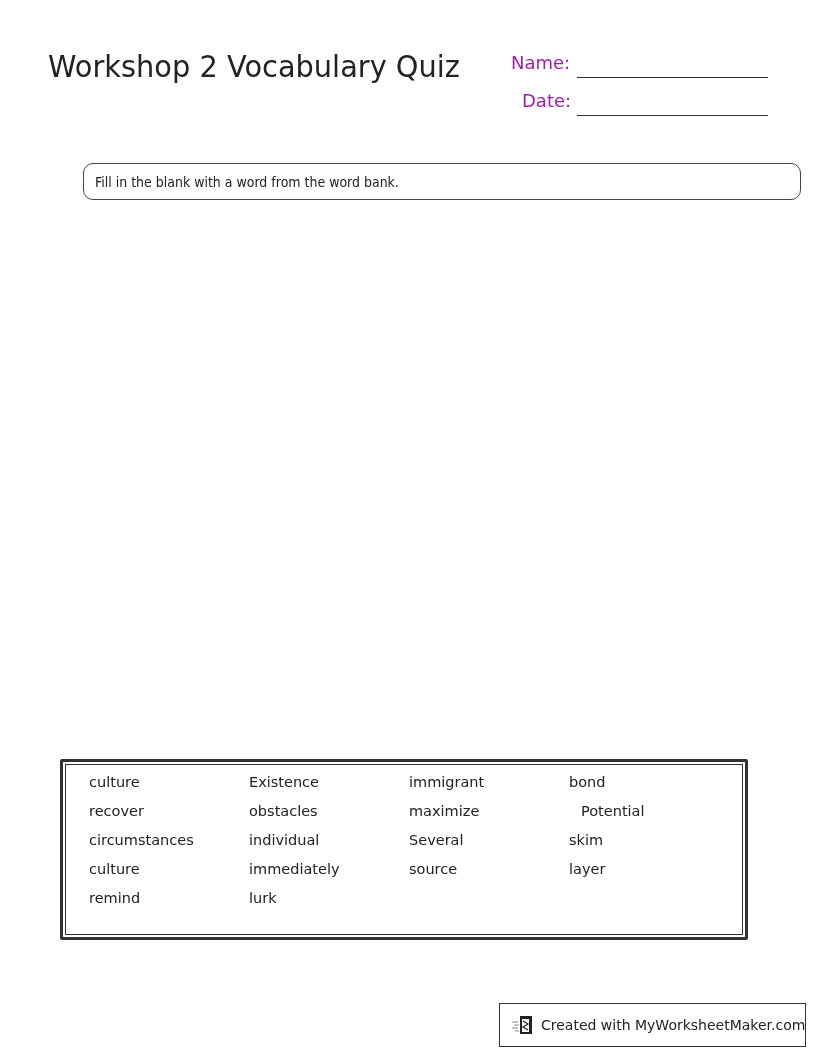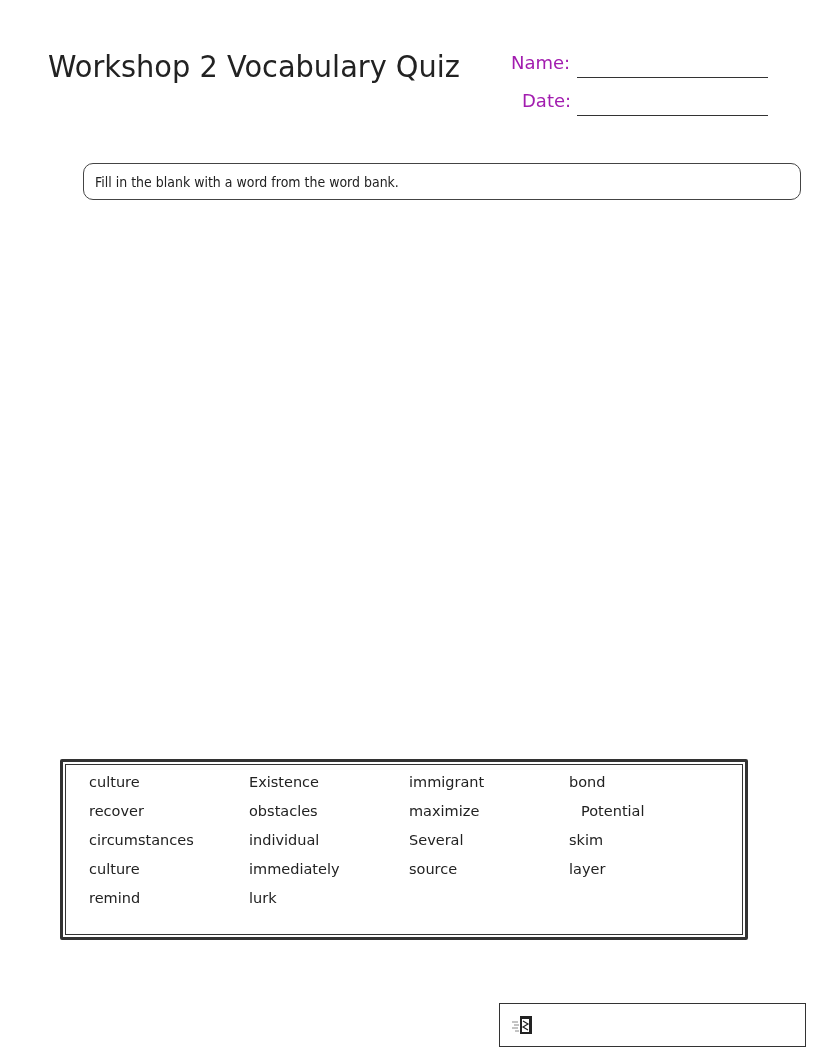--- a/index.html
+++ b/index.html
@@ -67,13 +67,14 @@
     <svg width="24" height="20" viewBox="0 0 24 20">
       <line x1="1" y1="7" x2="7" y2="7" stroke="#888" stroke-width="1"></line>
       <line x1="3" y1="10" x2="8" y2="10" stroke="#888" stroke-width="1"></line>
       <line x1="1" y1="13" x2="7" y2="13" stroke="#888" stroke-width="1"></line>
       <line x1="4" y1="16" x2="8" y2="16" stroke="#888" stroke-width="1"></line>
       <rect x="9" y="1" width="12" height="18" fill="#222"></rect>
       <rect x="11" y="4" width="7" height="13" fill="#fff"></rect>
       <path d="M12 6 L17 9 L12 12 L17 15" stroke="#222" stroke-width="1.2" fill="none"></path>
     </svg>
   </span>
+  <span class="footer-text">Created with MyWorksheetMaker.com</span>
 </div>
 
 </body></html>

